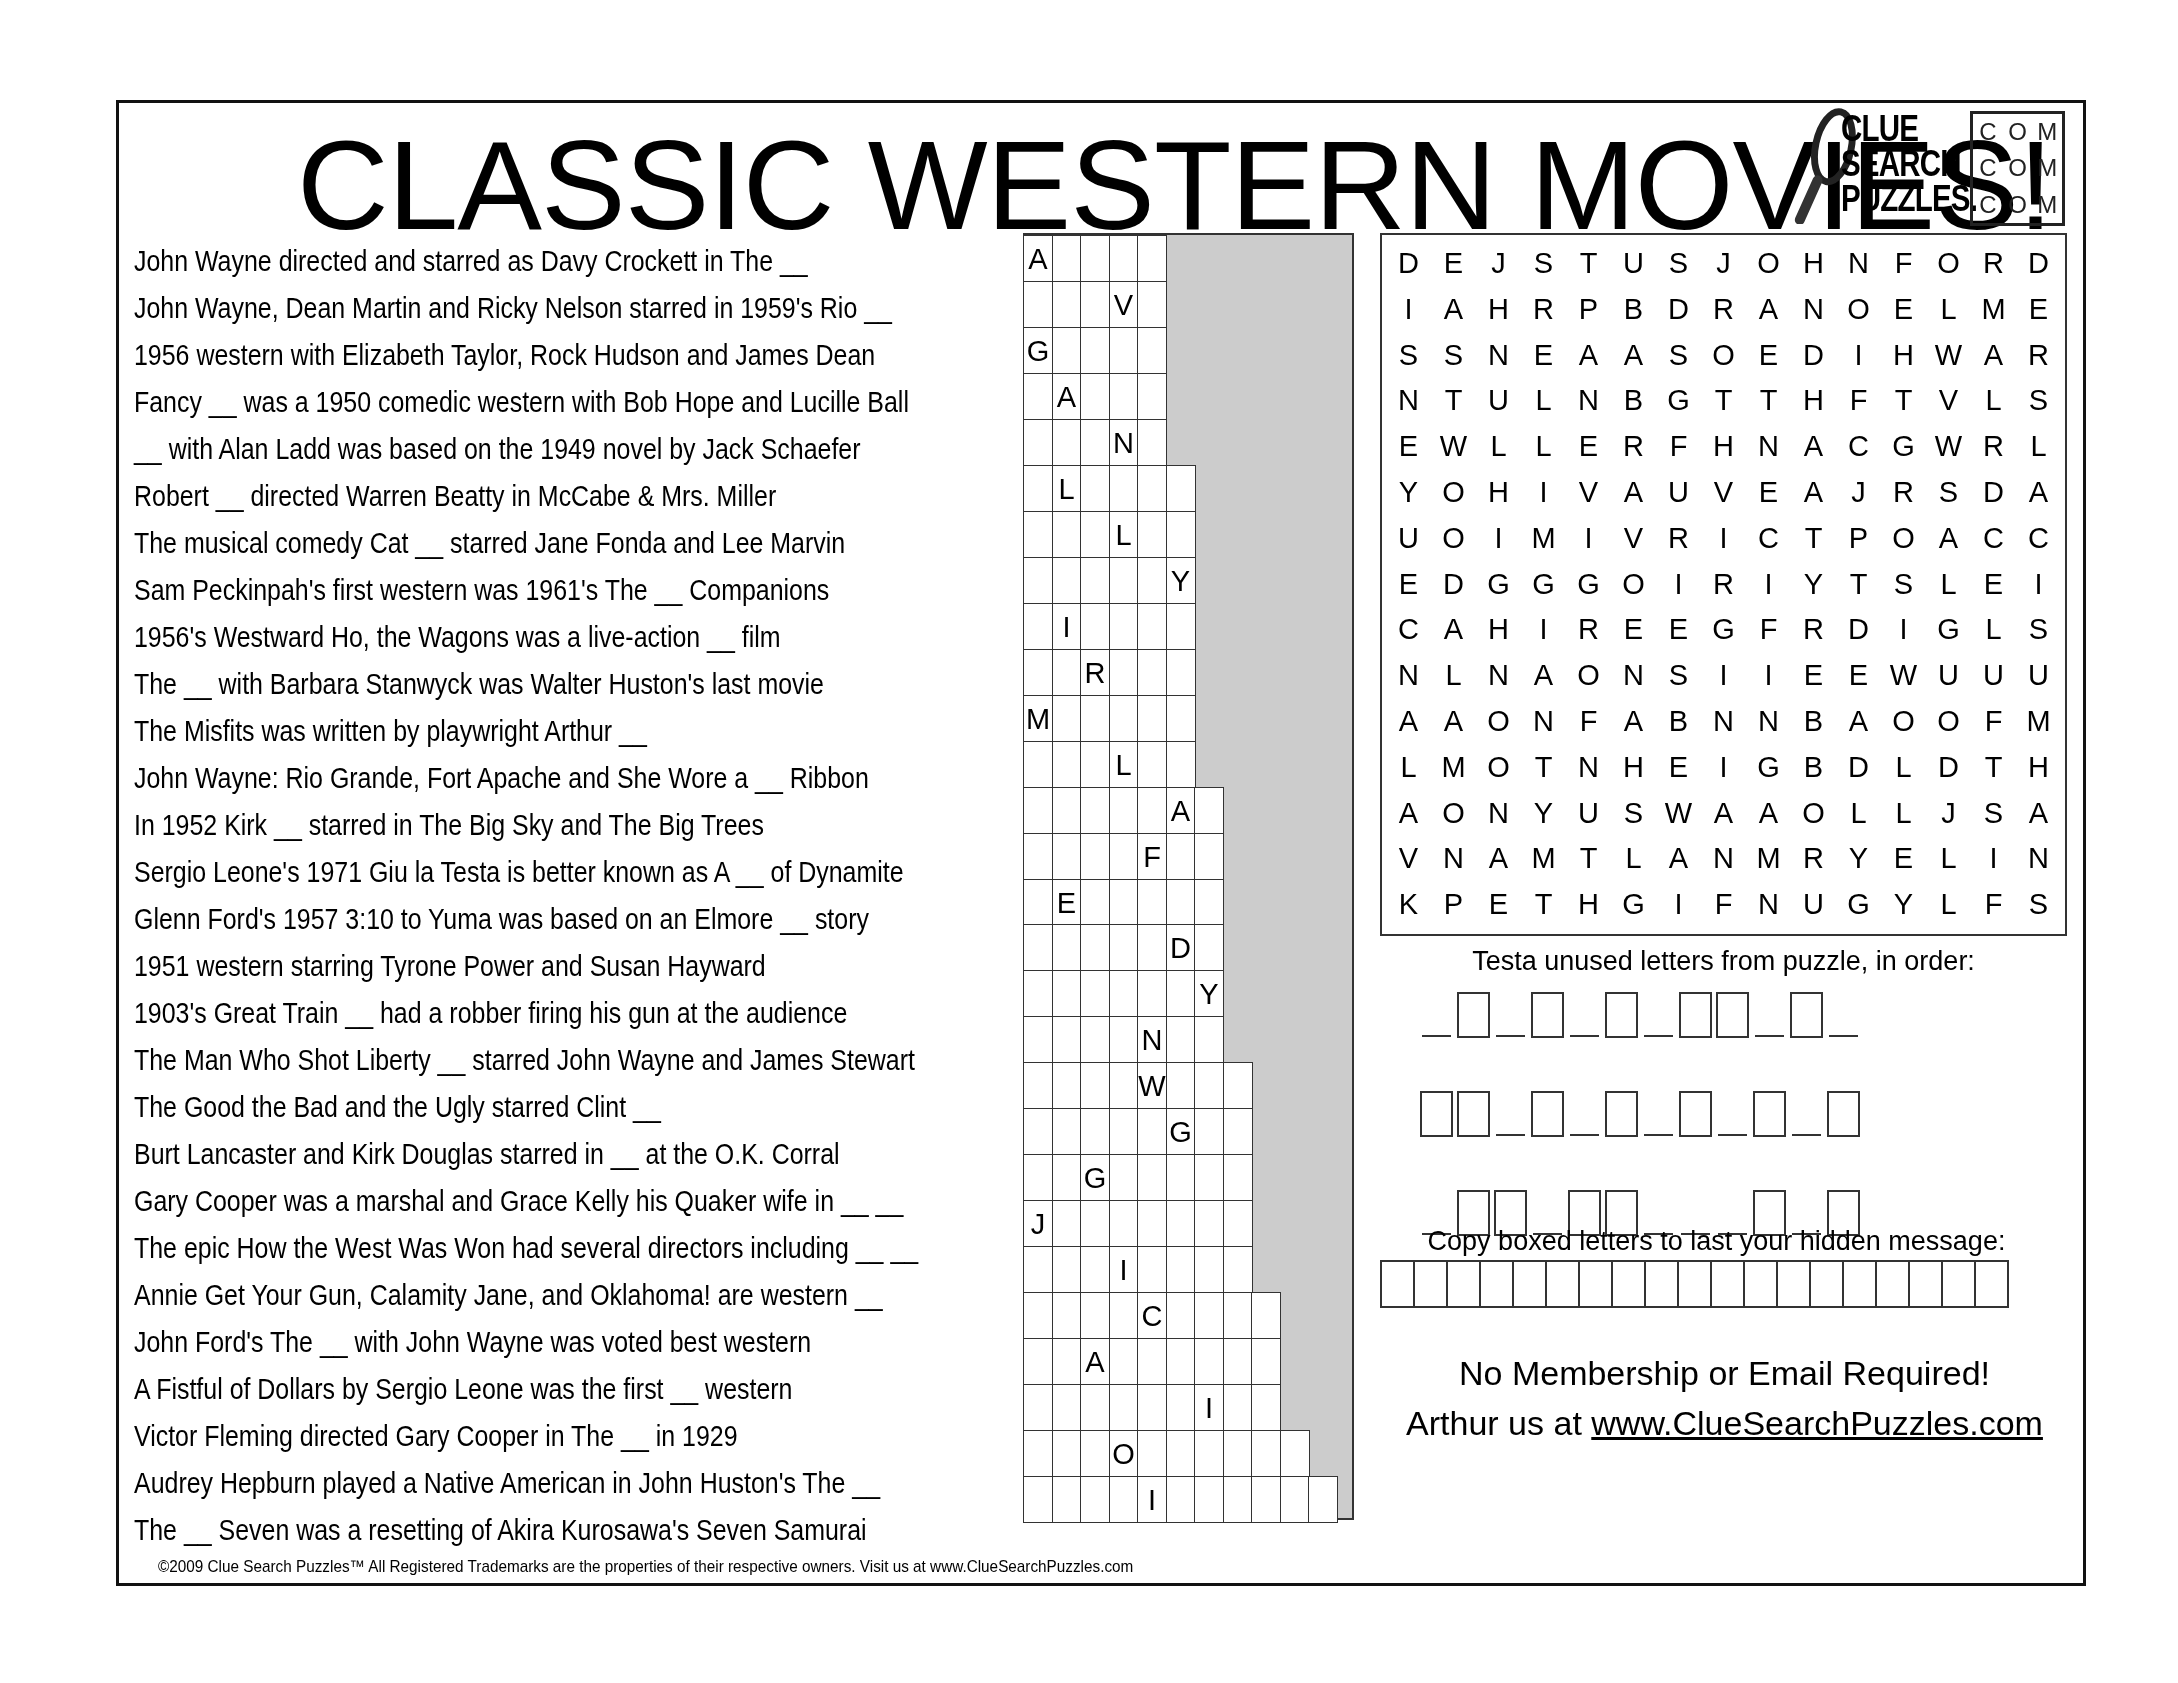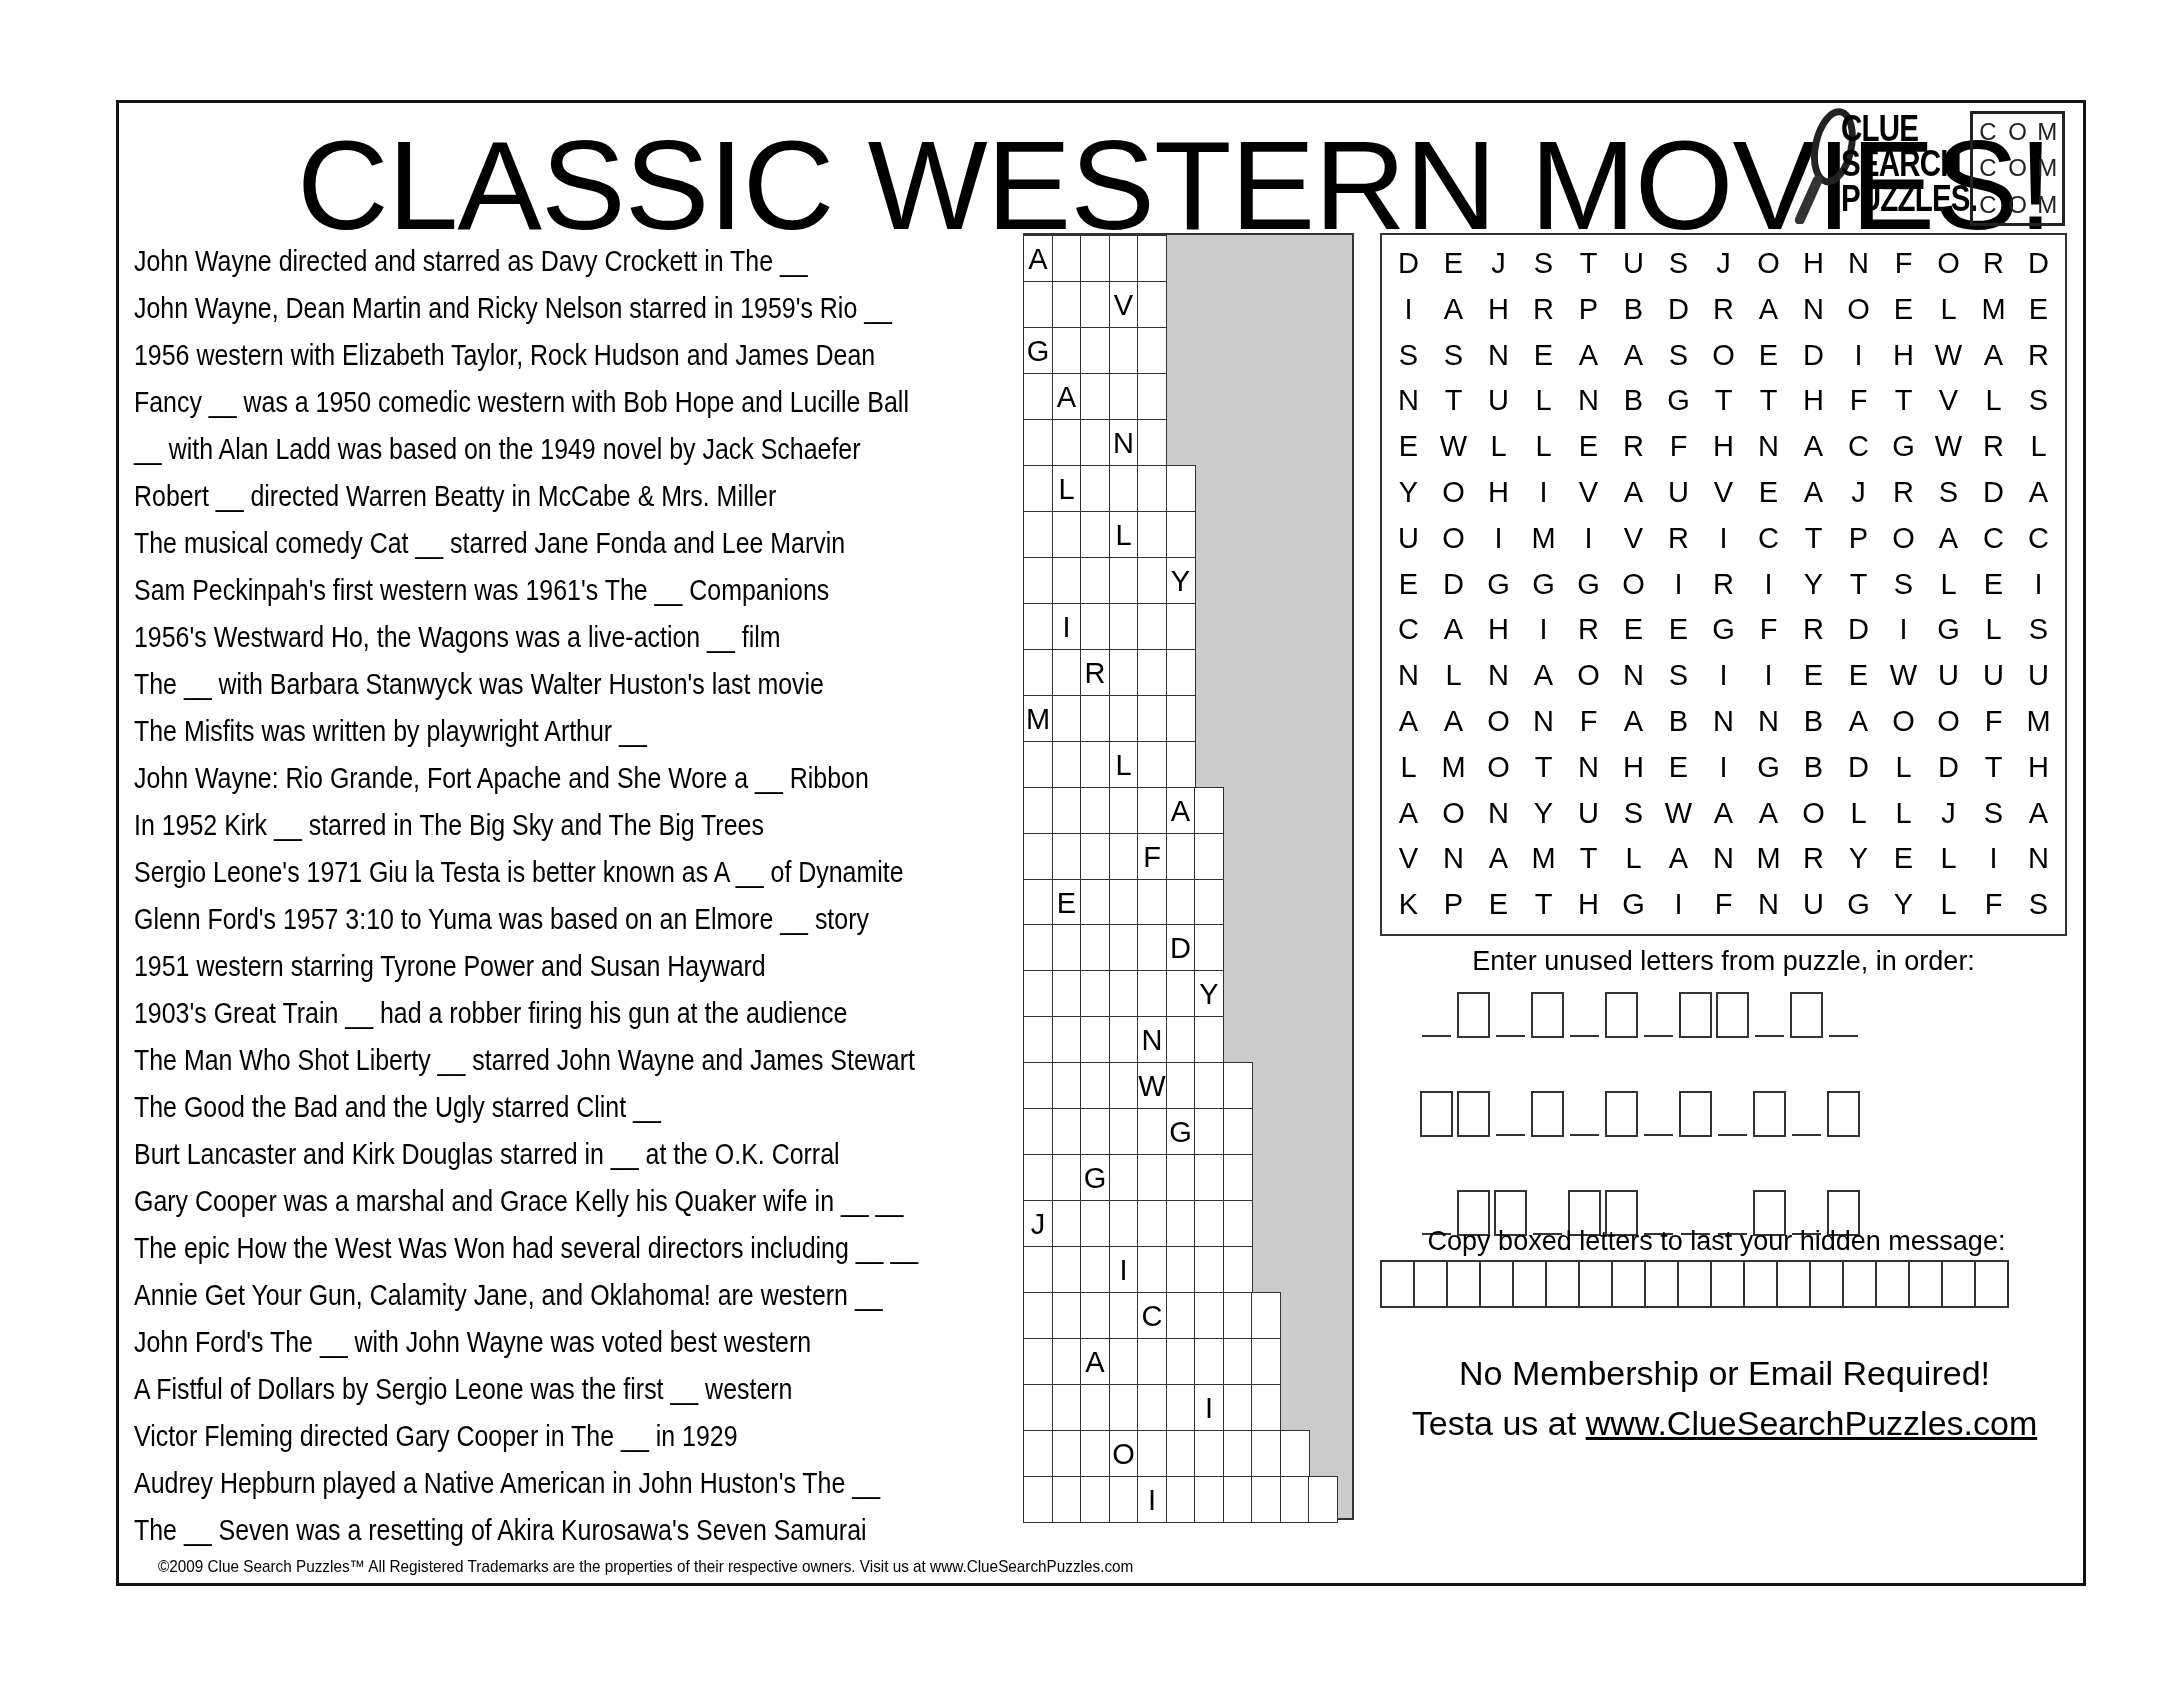--- a/index.html
+++ b/index.html
@@ -568,21 +568,21 @@
     <span>F</span>
     <span>N</span>
     <span>U</span>
     <span>G</span>
     <span>Y</span>
     <span>L</span>
     <span>F</span>
     <span>S</span>
   </div>
 
-<div class="unused-label">Enter unused letters from puzzle, in order:</div>
+<div class="unused-label">Testa unused letters from puzzle, in order:</div>
 <div id="slots">
     <div class="slots" style="top: 992px;">
       <div class="slot blank"></div>
       <div class="slot box"></div>
       <div class="slot blank"></div>
       <div class="slot box"></div>
       <div class="slot blank"></div>
       <div class="slot box"></div>
       <div class="slot blank"></div>
       <div class="slot box"></div>
@@ -639,17 +639,17 @@
     <span></span>
     <span></span>
     <span></span>
     <span></span>
     <span></span>
     <span></span>
   </div>
 
 <div class="promo">
   <div>No Membership or Email Required!</div>
-  <div><span>Testa us at </span><a>www.ClueSearchPuzzles.com</a></div>
+  <div><span>Arthur us at </span><a>www.ClueSearchPuzzles.com</a></div>
 </div>
 
 <div class="footer">©2009 Clue Search Puzzles™ All Registered Trademarks are the properties of their respective owners. Visit us at www.ClueSearchPuzzles.com</div>
 
 
 </body></html>

